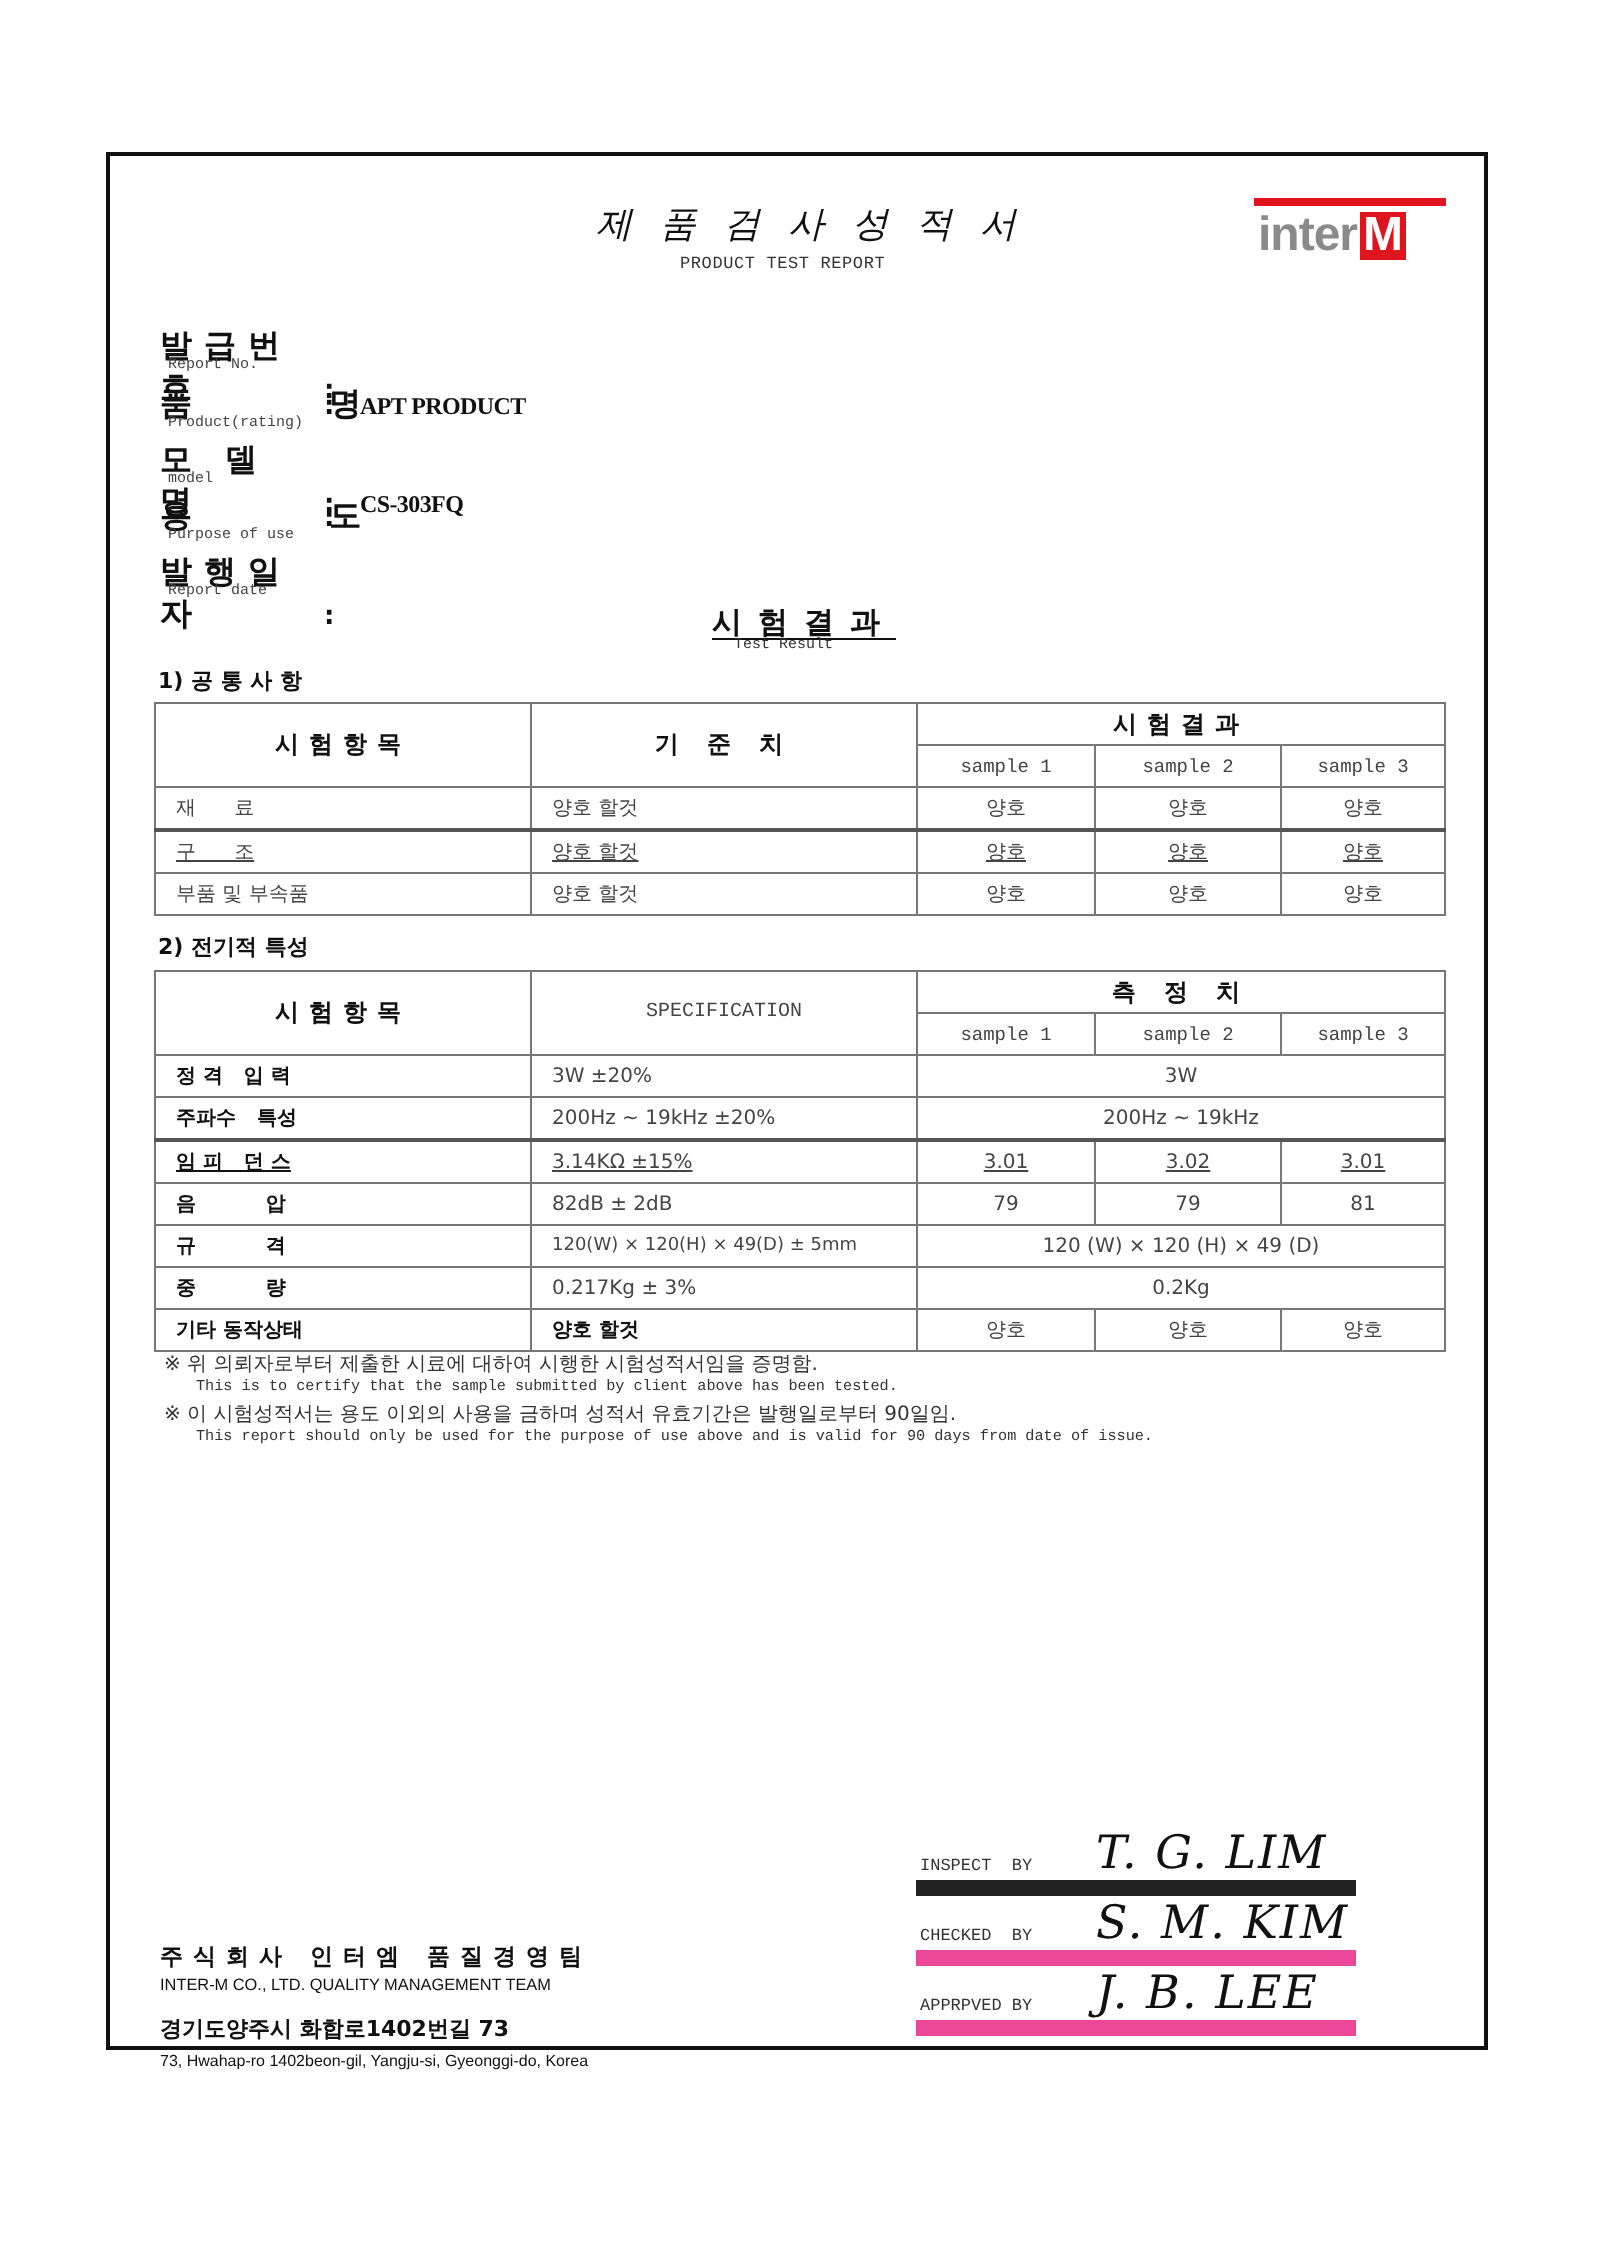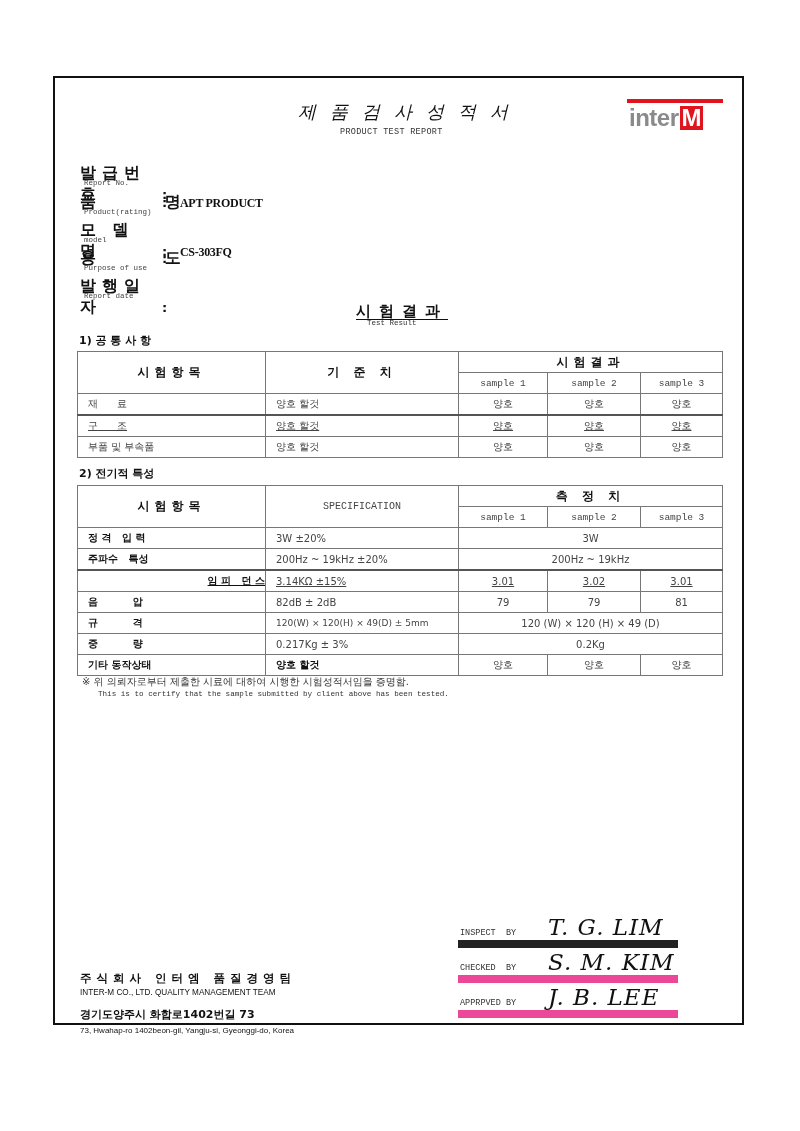--- a/index.html
+++ b/index.html
@@ -151,21 +151,21 @@
     <td class="b" style="white-space:pre;">정 격   입 력</td>
     <td class="mono">3W ±20%</td>
     <td class="c mono" colspan="3">3W</td>
   </tr>
   <tr>
     <td class="b" style="white-space:pre;">주파수   특성</td>
     <td class="mono">200Hz ~ 19kHz ±20%</td>
     <td class="c mono" colspan="3">200Hz ~ 19kHz</td>
   </tr>
   <tr class="thick">
-    <td class="b" style="white-space:pre;text-align:right;">임 피   던 스</td>
+    <td class="b" style="white-space:pre;">임 피   던 스</td>
     <td class="mono">3.14KΩ ±15%</td>
     <td class="c mono">3.01</td>
     <td class="c mono">3.02</td>
     <td class="c mono">3.01</td>
   </tr>
   <tr>
     <td class="b" style="white-space:pre;">음          압</td>
     <td class="mono">82dB ± 2dB</td>
     <td class="c mono">79</td>
     <td class="c mono">79</td>
@@ -189,20 +189,22 @@
     <td class="c">양호</td>
   </tr>
 </tbody>
   </table>
 
 <div class="note" style="top:675px;">
   <span>※ 위 의뢰자로부터 제출한 시료에 대하여 시행한 시험성적서임을 증명함.</span>
   <span class="en">This is to certify that the sample submitted by client above has been tested.</span>
 </div>
 <div class="note" style="top:700px;">
+  <span>※ 이 시험성적서는 용도 이외의 사용을 금하며 성적서 유효기간은 발행일로부터 90일임.</span>
+  <span class="en">This report should only be used for the purpose of use above and is valid for 90 days from date of issue.</span>
 </div>
 
 <div class="company">
   <div class="ko1">주식회사 인터엠 품질경영팀</div>
   <div class="en1">INTER-M CO., LTD. QUALITY MANAGEMENT TEAM</div>
   <div class="ko2">경기도양주시 화합로1402번길 73</div>
   <div class="en2">73, Hwahap-ro 1402beon-gil, Yangju-si, Gyeonggi-do, Korea</div>
 </div>
 
 <div class="sig first" style="top:908px;">

